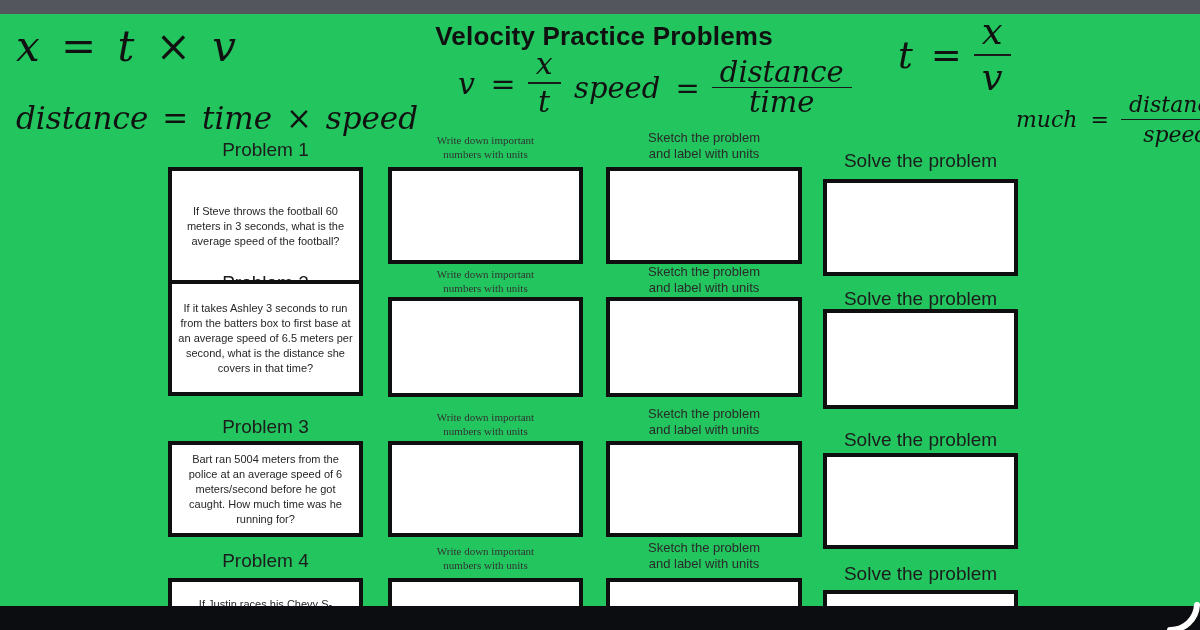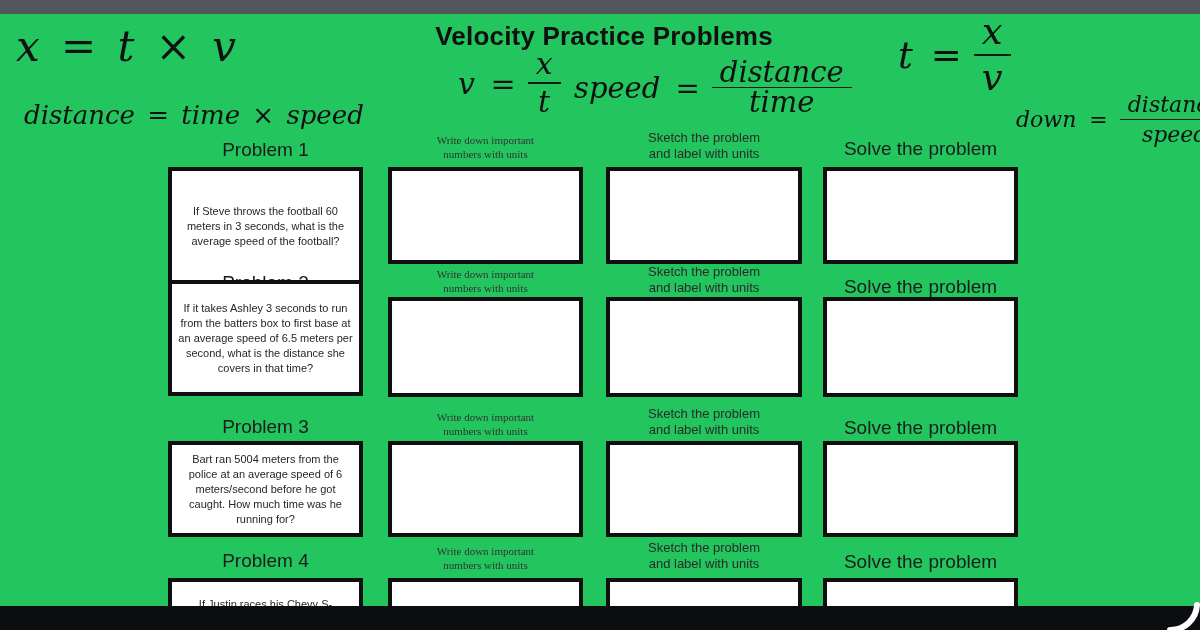--- a/index.html
+++ b/index.html
@@ -12,21 +12,21 @@
     color:#1b1b1b;
   }
   
   .topbar{position:absolute;left:0;top:0;width:1200px;height:14px;background:#54565d;z-index:6;}
   .bottombar{position:absolute;left:0;top:606px;width:1200px;height:24px;background:#0c0d10;z-index:6;}
   .bottombar svg{position:absolute;right:0;top:-4px;}
 
   
   .fx{position:absolute;font-family:"DejaVu Serif", serif;font-style:italic;color:#111;}
   .fx-left1{left:16px;top:22px;font-size:42px;word-spacing:8px;}
-  .fx-left2{left:24px;top:100px;font-size:26px;word-spacing:4px;}
+  .fx-left2{left:16px;top:100px;font-size:31px;word-spacing:4px;}
   .fracwrap{display:flex;align-items:center;}
   .fracwrap .lhs{white-space:nowrap;word-spacing:6px;}
   .frac{display:inline-flex;flex-direction:column;text-align:center;margin-left:12px;}
   .frac .num{border-bottom:2px solid #1a1a1a;padding:0 8px 2px;}
   .frac .den{padding:2px 8px 0;}
   .fx-center{left:458px;top:48px;font-size:30px;}
   .fx-center .num,.fx-center .den{line-height:32px;}
   .fx-center2{left:574px;top:60px;font-size:29px;}
   .fx-center2 .num,.fx-center2 .den{line-height:25px;}
   .fx-center2 .frac .num{border-bottom-width:1.5px;}
@@ -37,21 +37,21 @@
   .fx-right2 .frac .num{border-bottom-width:1.5px;}
 
   
   .title{position:absolute;left:300px;top:17px;width:600px;margin:4px;
     text-align:center;font-size:26px;font-weight:bold;color:#101010;letter-spacing:.2px;}
 
   
   .c1{left:168px;width:195px;}
   .c2{left:388px;width:195px;font-family:Liberation Serif, serif;}
   .c3{left:606px;width:196px;}
-  .c4{left:823px;width:195px;}
+  .c4{left:823px;width:195px;margin-top:12px;}
 
   .hdr{position:absolute;text-align:center;}
   .hdr.big{font-size:19px;color:#1c1c1c;}
   .hdr.write{font-size:11px;line-height:14px;color:#333;}
   .hdr.sketch{font-size:13px;line-height:16px;color:#2a2a2a;}
 
   .bx{position:absolute;box-sizing:border-box;background:#fff;border:4px solid #0f0f0f;}
   .ptext{display:flex;align-items:center;justify-content:center;height:100%;
     box-sizing:border-box;padding:2px 5px;text-align:center;
     font-size:11px;line-height:15px;color:#262626;}
@@ -87,21 +87,21 @@
 
   <div class="fx fracwrap fx-right">
     <span class="lhs">t =</span>
     <span class="frac">
       <span class="num">x</span>
       <span class="den">v</span>
     </span>
   </div>
 
   <div class="fx fracwrap fx-right2">
-    <span class="lhs">down =</span>
+    <span class="lhs">much =</span>
     <span class="frac">
       <span class="num">distance</span>
       <span class="den">speed</span>
     </span>
   </div>
 
   <div class="hdr big c1" style="top:139px">Problem 1</div>
   <div class="hdr write c2" style="top:133px">
     <div>Write down important</div>
     <div>numbers with units</div>

